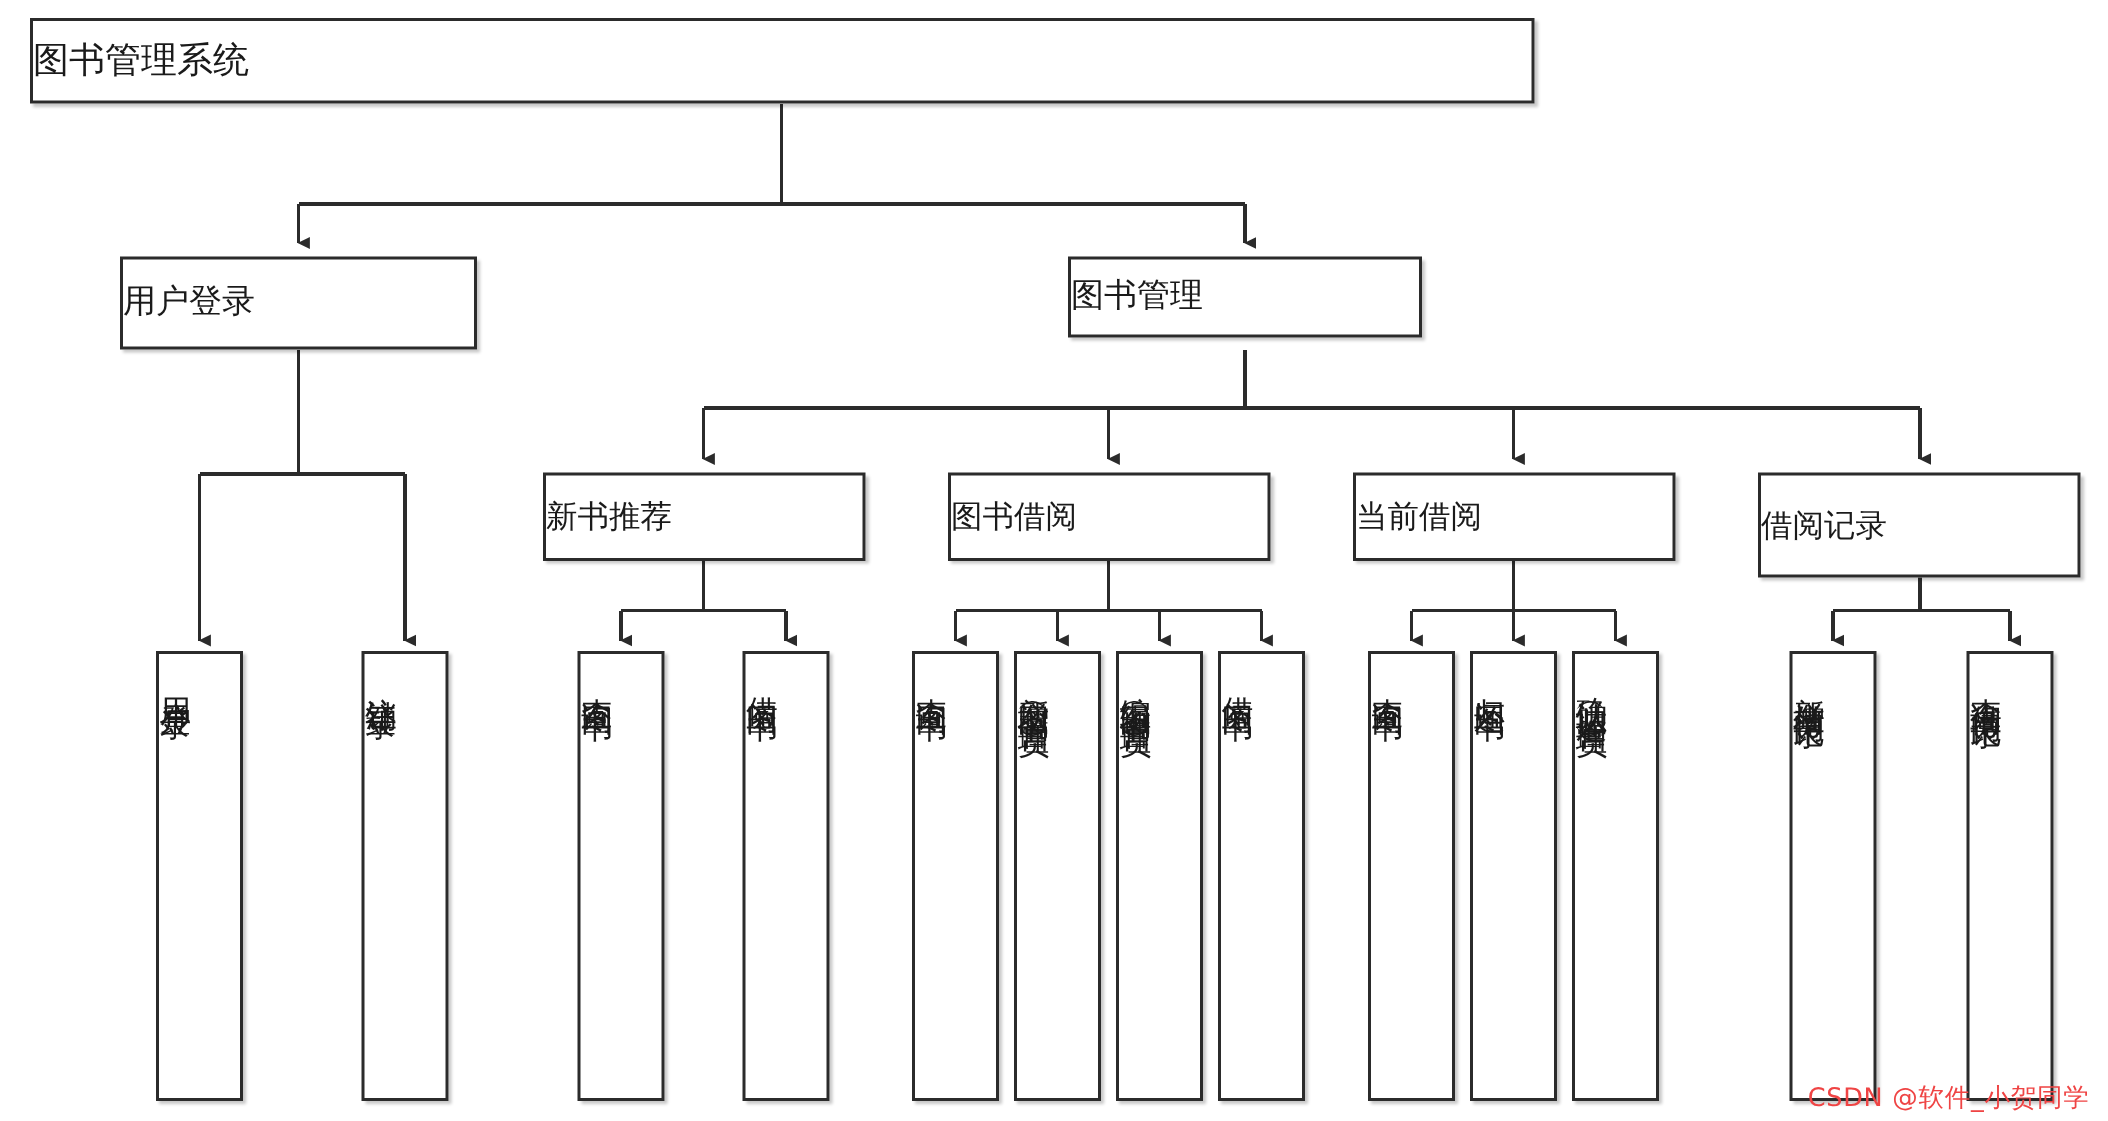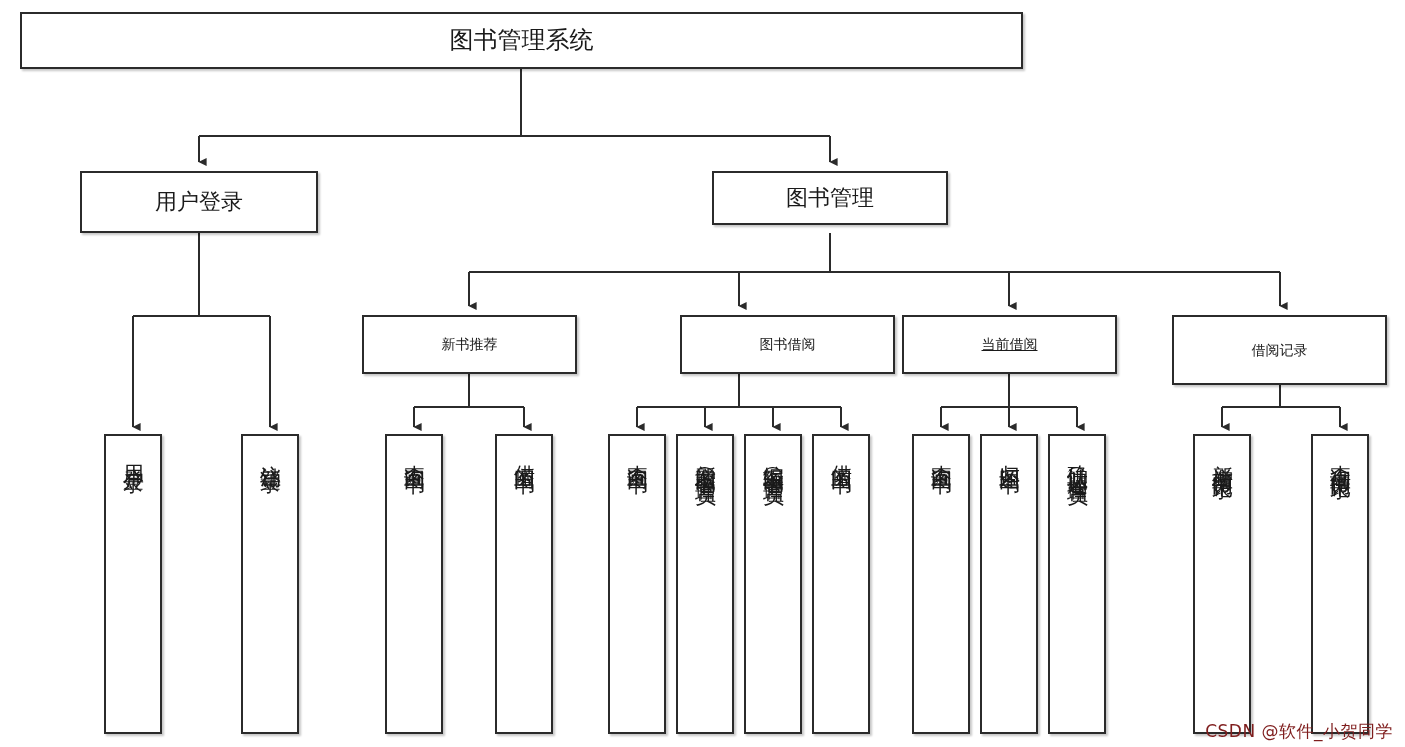--- a/index.html
+++ b/index.html
@@ -28,50 +28,49 @@
     display: block;
   }
   .node-box {
     position: absolute;
     box-sizing: border-box;
     background: #ffffff;
     border: 2.5px solid #2b2b2b;
     box-shadow: 2px 2px 2px rgba(0,0,0,0.22);
     display: flex;
     align-items: center;
-    justify-content: center;
     color: #1a1a1a;
   }
   .node-label {
     color: #1a1a1a;
     line-height: 1.05;
     white-space: nowrap;
     text-align: center;
   }
   .level-root .node-label { font-size: 24px; }
   .level-2 .node-label    { font-size: 22px; }
-  .level-3 .node-label    { font-size: 14px; }
+  .level-3 .node-label    { font-size: 21px; }
   .leaf-box {
     align-items: flex-start;
     padding-top: 12px;
   }
   .leaf-box .node-label {
     writing-mode: vertical-rl;
     text-orientation: upright;
     font-size: 21px;
     letter-spacing: 3px;
     line-height: 1;
     white-space: nowrap;
   }
   #watermark {
     position: absolute;
     right: 12px;
     bottom: 4px;
     font-size: 17px;
-    color: #7f1d1d;
+    color: #ef4444;
     letter-spacing: 0.5px;
     white-space: nowrap;
     pointer-events: none;
     font-family: "DejaVu Sans", "Liberation Sans", sans-serif;
   }
 </style>
 </head>
 <body>
 
 <div id="diagram-root">
@@ -136,24 +135,24 @@
   <div class="node-box level-2" style="left:80px; top:171px; width:238px; height:62px;">
     <span class="node-label">用户登录</span>
   </div>
   <div class="node-box level-2" style="left:712px; top:171px; width:236px; height:54px;">
     <span class="node-label">图书管理</span>
   </div>
 
   <div class="node-box level-3" style="left:362px; top:315px; width:215px; height:59px;">
     <span class="node-label">新书推荐</span>
   </div>
-  <div class="node-box level-3" style="left:632px; top:315px; width:215px; height:59px;margin-left:48px;">
+  <div class="node-box level-3" style="left:632px; top:315px; width:215px; height:59px;">
     <span class="node-label">图书借阅</span>
   </div>
-  <div class="node-box level-3" style="left:902px; top:315px; width:215px; height:59px;text-decoration:underline;">
+  <div class="node-box level-3" style="left:902px; top:315px; width:215px; height:59px;">
     <span class="node-label">当前借阅</span>
   </div>
   <div class="node-box level-3" style="left:1172px; top:315px; width:215px; height:70px;">
     <span class="node-label">借阅记录</span>
   </div>
 
   <div class="node-box leaf-box" style="left:104px; top:434px; width:58px; height:300px;">
     <span class="node-label">用户登录</span>
   </div>
   <div class="node-box leaf-box" style="left:241px; top:434px; width:58px; height:300px;">

